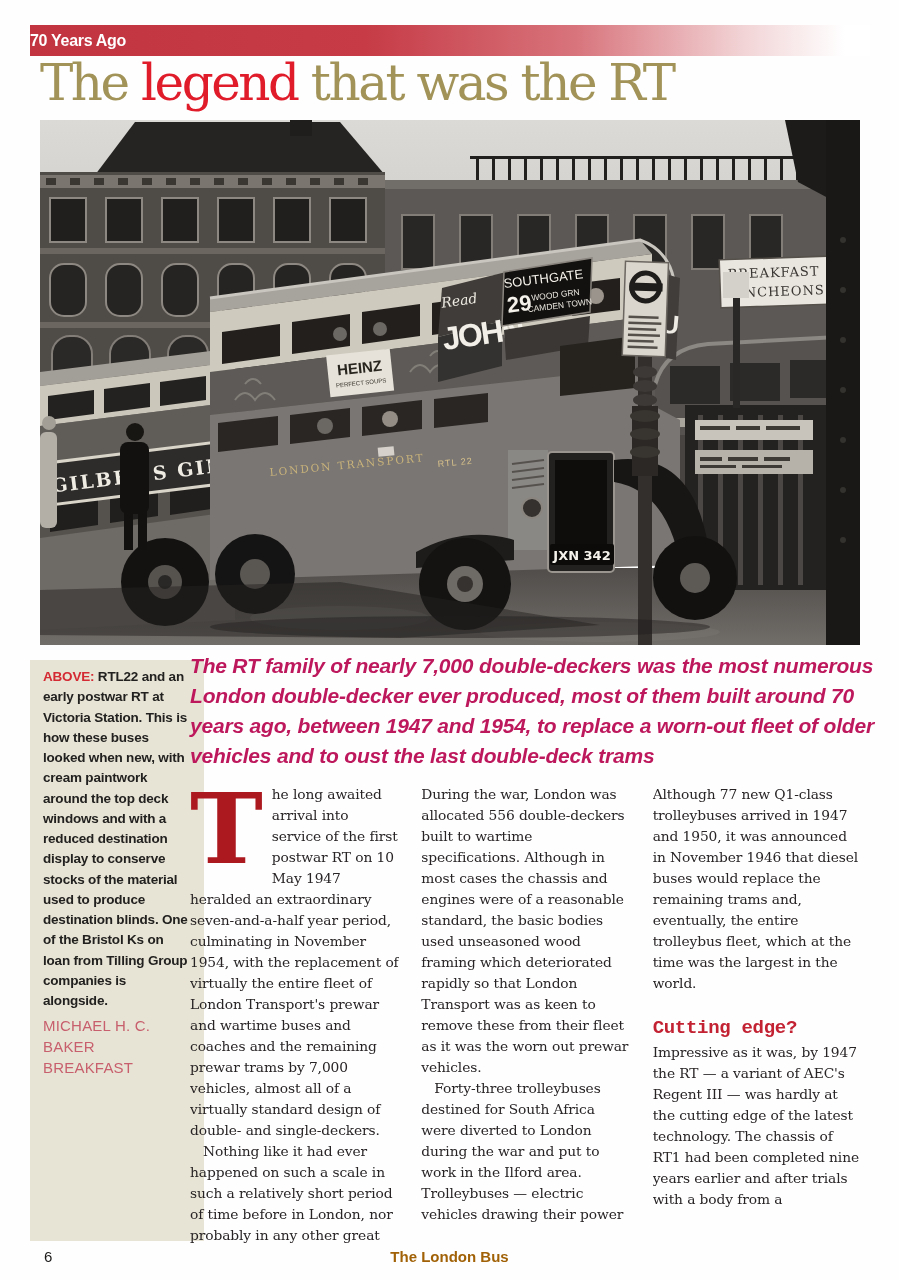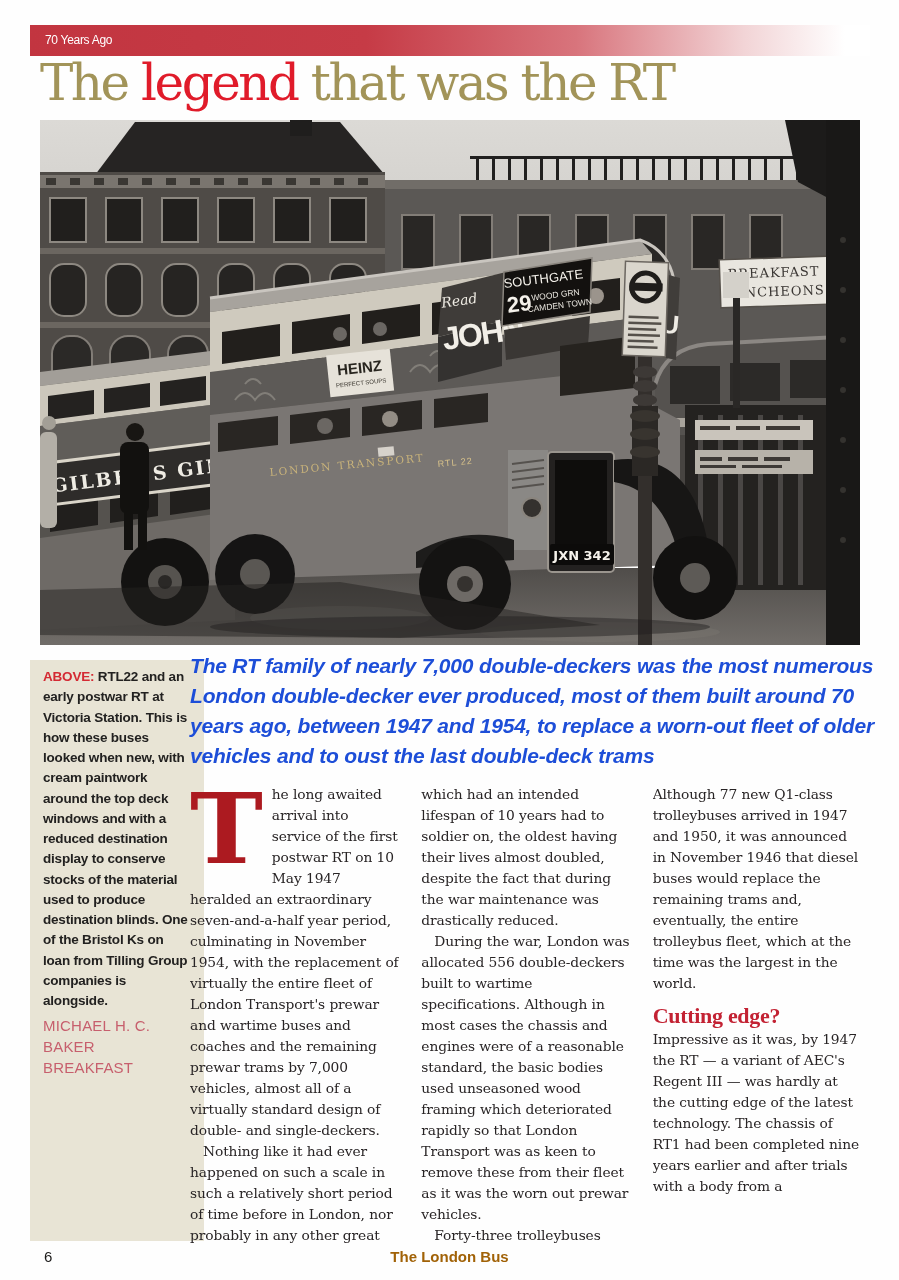--- a/index.html
+++ b/index.html
@@ -2,53 +2,53 @@
 <html><head>
 <meta charset="utf-8">
 <style>
   html,body{margin:0;padding:0;background:#ffffff;}
   .page{position:relative;width:899px;height:1280px;background:#fefefe;overflow:hidden;
         font-family:"Liberation Sans",sans-serif;}
 
   
   .kicker-bar{position:absolute;left:30px;top:25px;width:840px;height:31px;
     background:linear-gradient(to right,#c23540 0%,#c63b46 40%,#d8747c 65%,#f2d4d6 85%,#ffffff 97%);}
-  .kicker-bar span{display:inline-block;color:#ffffff;font-weight:normal;font-size:12px;
-    line-height:31px;padding-left:15px;letter-spacing:-0.3px;}
+  .kicker-bar span{display:inline-block;color:#ffffff;font-weight:bold;font-size:16px;
+    line-height:31px;letter-spacing:-0.3px;}
 
   
   .headline{position:absolute;left:40px;top:54px;width:830px;white-space:nowrap;
     font-family:"DejaVu Serif",serif;font-weight:normal;font-size:50px;letter-spacing:-2.5px;}
   .headline .olive{color:#a29459;}
   .headline .red{color:#e01b2a;}
 
   
   .photo-wrap{position:absolute;left:40px;top:120px;width:820px;height:525px;}
 
   
   .sidebar{position:absolute;left:30px;top:660px;width:174px;height:581px;background:#e8e4d5;
     box-sizing:border-box;padding:7px 13px;}
   .caption{font-size:13.5px;font-weight:bold;line-height:1.5;color:#222120;letter-spacing:-0.2px;}
   .caption .cap-label{color:#d42a33;}
   .credit{margin-top:4px;font-size:15px;font-weight:normal;line-height:1.4;color:#c75f6d;letter-spacing:0.2px;}
 
   
   .intro{position:absolute;left:190px;top:651px;width:684px;
-    font-style:italic;font-weight:bold;font-size:21px;line-height:30px;color:#1d4ed8;letter-spacing:-0.2px;}
+    font-style:italic;font-weight:bold;font-size:21px;line-height:30px;color:#be185d;letter-spacing:-0.2px;}
 
   
   .columns{position:absolute;left:190px;top:784px;width:672px;height:466px;display:flex;gap:22px;}
   .col{flex:1 1 0;font-family:"DejaVu Serif",serif;font-size:13.8px;line-height:21px;
     color:#282425;letter-spacing:-0.1px;overflow:hidden;}
   .col p{margin:0;}
   .col p + p{text-indent:13px;}
   .dropcap{float:left;font-family:"DejaVu Serif",serif;font-weight:bold;font-size:98px;
     line-height:86px;height:100px;color:#ac1a20;margin:2px 9px 0 0;}
-  .subhead{font-family:Liberation Serif, serif;font-weight:bold;font-size:22px;
-    color:#c32233;margin:11px 0 3px;letter-spacing:-0.3px;}
+  .subhead{font-family:Liberation Mono, monospace;font-weight:bold;font-size:19px;
+    color:#c32233;margin:24px 0 3px;letter-spacing:-0.3px;}
 
   
   .folio{position:absolute;left:44px;top:1248px;font-size:15px;color:#1b1a19;}
   .footer-title{position:absolute;left:0;top:1248px;width:100%;text-align:center;
     font-weight:bold;font-size:15px;color:#a16207;}
 </style>
 </head>
 <body>
 
 <div class="page">
@@ -400,21 +400,20 @@
 
   <p class="intro" style="margin:0;">The RT family of nearly 7,000 double-deckers was the most numerous London double-decker ever produced, most of them built around 70 years ago, between 1947 and 1954, to replace a worn-out fleet of older vehicles and to oust the last double-deck trams</p>
 
   <div class="columns">
     <div class="col">
       <p><span class="dropcap">T</span><span>he long awaited arrival into service of the first postwar RT on 10 May 1947 heralded an extraordinary seven-and-a-half year period, culminating in November 1954, with the replacement of virtually the entire fleet of London Transport's prewar and wartime buses and coaches and the remaining prewar trams by 7,000 vehicles, almost all of a virtually standard design of double- and single-deckers.</span></p>
       <p>Nothing like it had ever happened on such a scale in such a relatively short period of time before in London, nor probably in any other great city, and probably will never happen again like it did 70 years ago.</p>
 
     </div>
     <div class="col">
-      <p>which had an intended lifespan of 10 years had to soldier on, the oldest having their lives almost doubled, despite the fact that during the war maintenance was drastically reduced.</p>
       <p>During the war, London was allocated 556 double-deckers built to wartime specifications. Although in most cases the chassis and engines were of a reasonable standard, the basic bodies used unseasoned wood framing which deteriorated rapidly so that London Transport was as keen to remove these from their fleet as it was the worn out prewar vehicles.</p>
       <p>Forty-three trolleybuses destined for South Africa were diverted to London during the war and put to work in the Ilford area. Trolleybuses — electric vehicles drawing their power</p>
     </div>
     <div class="col">
       <p>Although 77 new Q1-class trolleybuses arrived in 1947 and 1950, it was announced in November 1946 that diesel buses would replace the remaining trams and, eventually, the entire trolleybus fleet, which at the time was the largest in the world.</p>
       <h3 class="subhead">Cutting edge?</h3>
       <p>Impressive as it was, by 1947 the RT — a variant of AEC's Regent III — was hardly at the cutting edge of the latest technology. The chassis of RT1 had been completed nine years earlier and after trials with a body from a</p>
     </div>
   </div>
 

